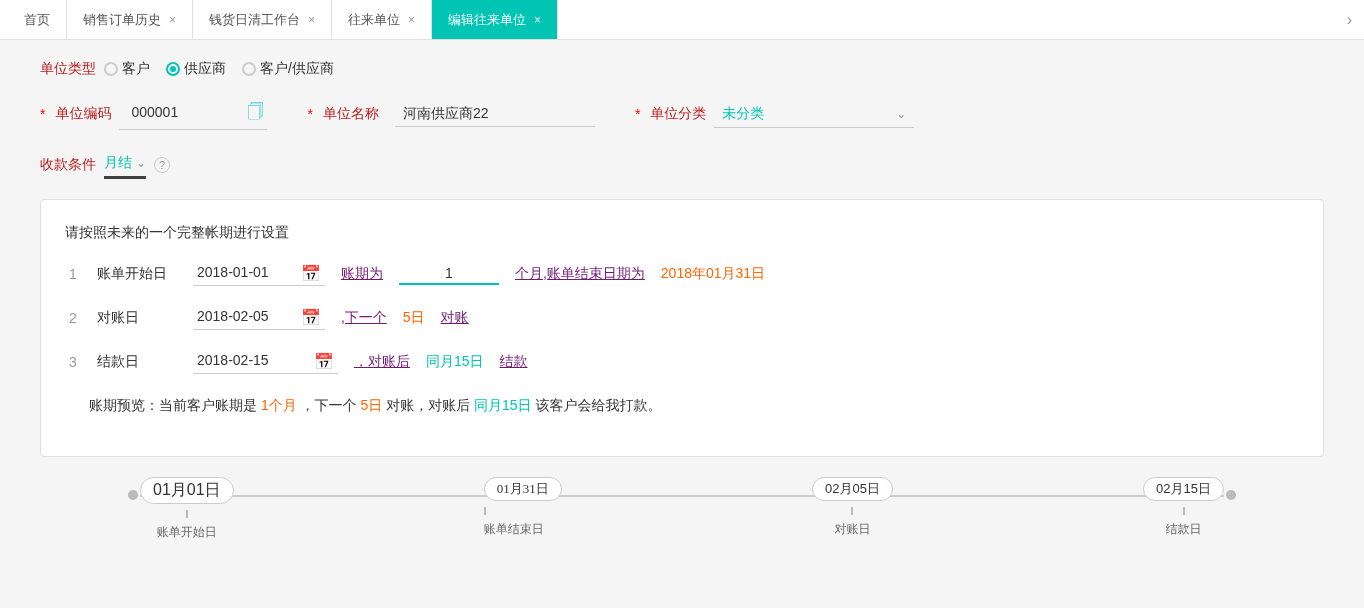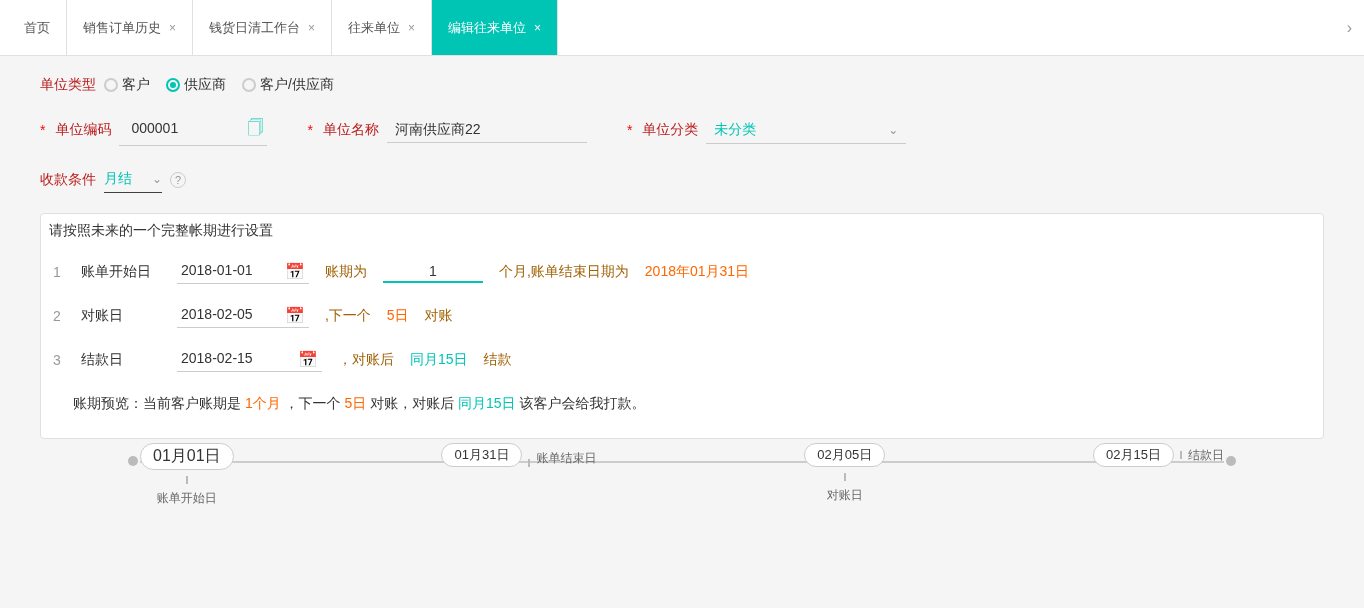--- a/index.html
+++ b/index.html
@@ -4,21 +4,21 @@
   <style>
     * { box-sizing: border-box; margin: 0; padding: 0; }
     body { font-family: "Microsoft YaHei", "PingFang SC", sans-serif; font-size: 14px; color: #333; background: #f5f5f5; }
 
     
     .tab-bar {
       display: flex;
       align-items: stretch;
       background: #fff;
       border-bottom: 1px solid #e0e0e0;
-      height: 56px;
+      height: 40px;
       padding-left: 8px;
     }
     .tab-item {
       display: flex;
       align-items: center;
       padding: 0 16px;
       cursor: pointer;
       font-size: 13px;
       color: #555;
       border-right: 1px solid #e0e0e0;
@@ -169,22 +169,22 @@
       font-size: 11px;
       color: #999;
       cursor: pointer;
     }
 
     
     .period-card {
       background: #fff;
       border: 1px solid #e0e0e0;
       border-radius: 4px;
-      padding: 8px;
-      margin-bottom: 4px;
+      padding: 24px;
+      margin-bottom: 20px;
     }
     .period-card-title {
       color: #333;
       font-size: 14px;
       margin-bottom: 20px;
     }
     .period-row {
       display: flex;
       align-items: center;
       margin-bottom: 20px;
@@ -193,21 +193,22 @@
     .period-num {
       color: #999;
       width: 16px;
       text-align: center;
     }
     .period-row-label {
       width: 80px;
       color: #333;
     }
     .period-text {
-      color: #a16207;
+      color: #701a75;
+      text-decoration: underline;
     }
     .period-input {
       border: none;
       border-bottom: 2px solid #00c5b5;
       padding: 2px 4px;
       font-size: 14px;
       outline: none;
       width: 100px;
       color: #333;
       background: transparent;
@@ -225,25 +226,25 @@
       padding: 0 24px 16px;
     }
     .preview-text {
       color: #333;
       font-size: 14px;
       line-height: 1.6;
     }
 
     .dropdown-select {
       border: none;
-      border-bottom: 1px solid #404040;
+      border-bottom: 3px solid #404040;
       padding: 4px 0;
       display: flex;
       align-items: center;
-      gap: 20px;
+      gap: 4px;
       cursor: pointer;
     }
     .dropdown-select-val {
       color: #00c5b5;
       font-size: 14px;
     }
   </style>
 </head>
 <body>
 
@@ -297,21 +298,21 @@
       <span class="required-star">*</span>
       <span class="form-label">单位编码</span>
       <div class="input-with-icon">
         <input type="text" class="input-field" style="border: none; width: 120px;" value="000001">
         <span class="calendar-icon">🗍</span>
       </div>
     </div>
     <div class="form-group">
       <span class="required-star">*</span>
       <span class="form-label">单位名称</span>
-      <input type="text" class="input-field" value="河南供应商22" style="width: 200px; border-bottom: 1px solid rgb(204, 204, 204);">
+      <input type="text" class="input-field" value="河南供应商22" style="width: 200px; border-bottom: 1px solid rgb(204, 204, 204); margin-left: 8px;">
     </div>
     <div class="form-group">
       <span class="required-star">*</span>
       <span class="form-label">单位分类</span>
       <div class="select-field">
         <span class="select-value">未分类</span>
         <span class="select-arrow">⌄</span>
       </div>
     </div>
   </div>
@@ -390,33 +391,33 @@
       <div style="position:absolute;top:13px;right:48px;width:10px;height:10px;border-radius:50%;background:#bbb;z-index:1;"></div>
 
       <div style="display:flex;justify-content:space-between;align-items:flex-start;position:relative;z-index:1;padding:0 60px;">
 
         <div style="display:flex;flex-direction:column;align-items:center;gap:6px;">
           <div style="background:#fff;border:1px solid #ccc;border-radius:20px;padding:2px 12px;font-size:16px;color:#333;white-space:nowrap;">01月01日</div>
           <div style="width:2px;height:8px;background:#bbb;"></div>
           <div style="font-size:12px;color:#666;">账单开始日</div>
         </div>
 
-        <div style="display:flex;flex-direction:row;align-items:flex-end;gap:6px;">
+        <div style="display:flex;flex-direction:column;align-items:flex-start;gap:6px;font-family:Liberation Serif, serif;">
           <div style="background:#fff;border:1px solid #ccc;border-radius:20px;padding:2px 12px;font-size:13px;color:#333;white-space:nowrap;">01月31日</div>
           <div style="width:2px;height:8px;background:#bbb;"></div>
           <div style="font-size:12px;color:#666;">账单结束日</div>
         </div>
 
         <div style="display:flex;flex-direction:column;align-items:center;gap:6px;">
           <div style="background:#fff;border:1px solid #ccc;border-radius:20px;padding:2px 12px;font-size:13px;color:#333;white-space:nowrap;">02月05日</div>
           <div style="width:2px;height:8px;background:#bbb;"></div>
           <div style="font-size:12px;color:#666;">对账日</div>
         </div>
 
-        <div style="display:flex;flex-direction:row;align-items:center;gap:6px;">
+        <div style="display:flex;flex-direction:column;align-items:center;gap:6px;">
           <div style="background:#fff;border:1px solid #ccc;border-radius:20px;padding:2px 12px;font-size:13px;color:#333;white-space:nowrap;">02月15日</div>
           <div style="width:2px;height:8px;background:#bbb;"></div>
           <div style="font-size:12px;color:#666;">结款日</div>
         </div>
       </div>
     </div>
   </div>
 
 </div>
 

